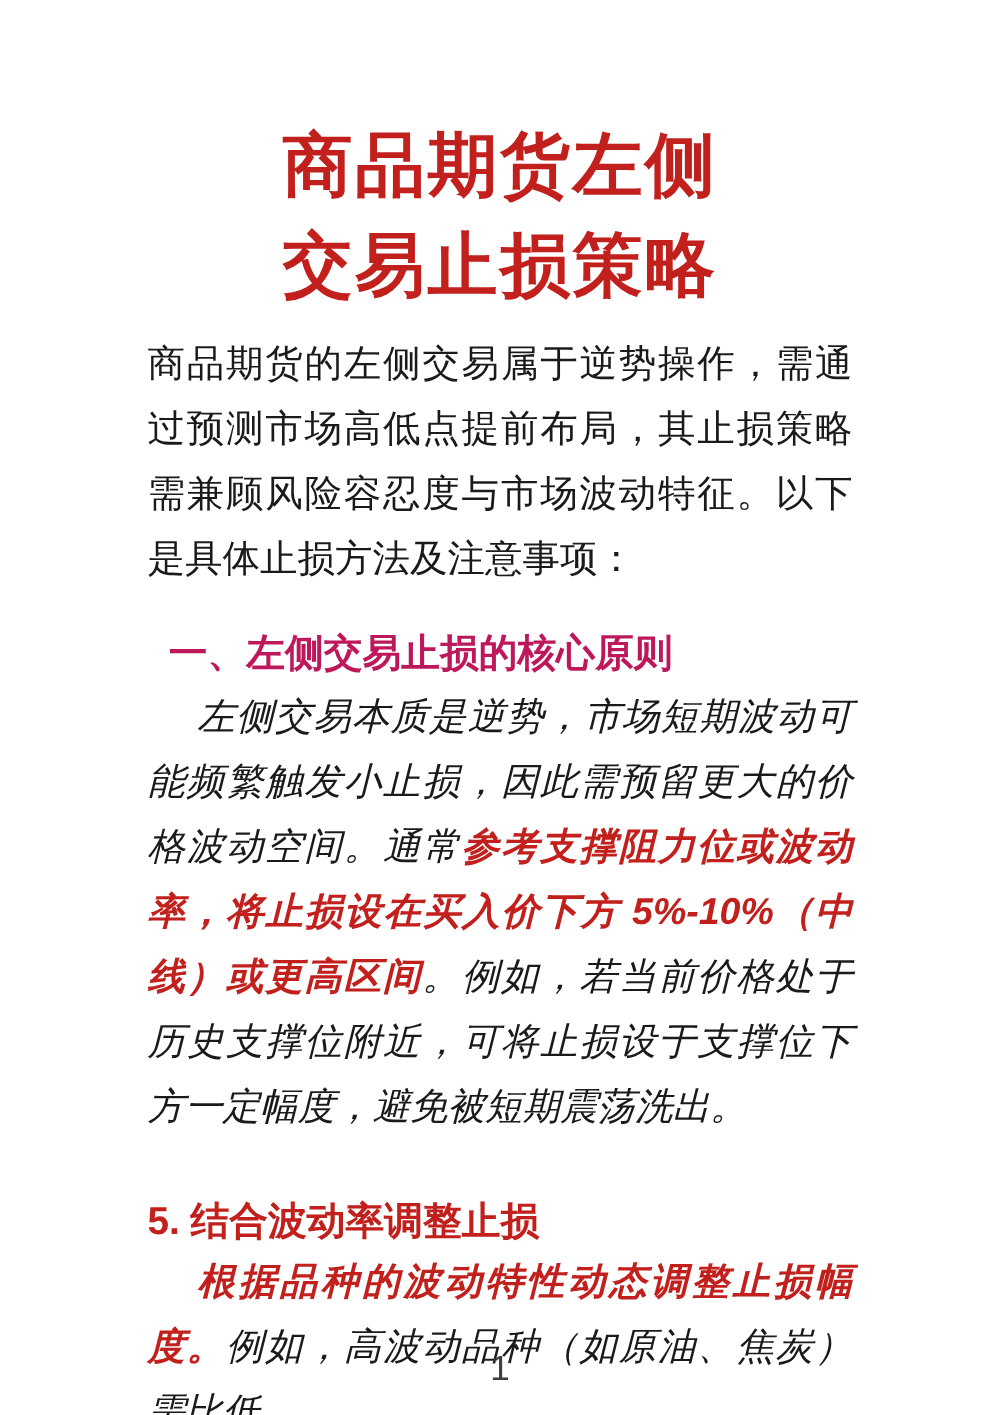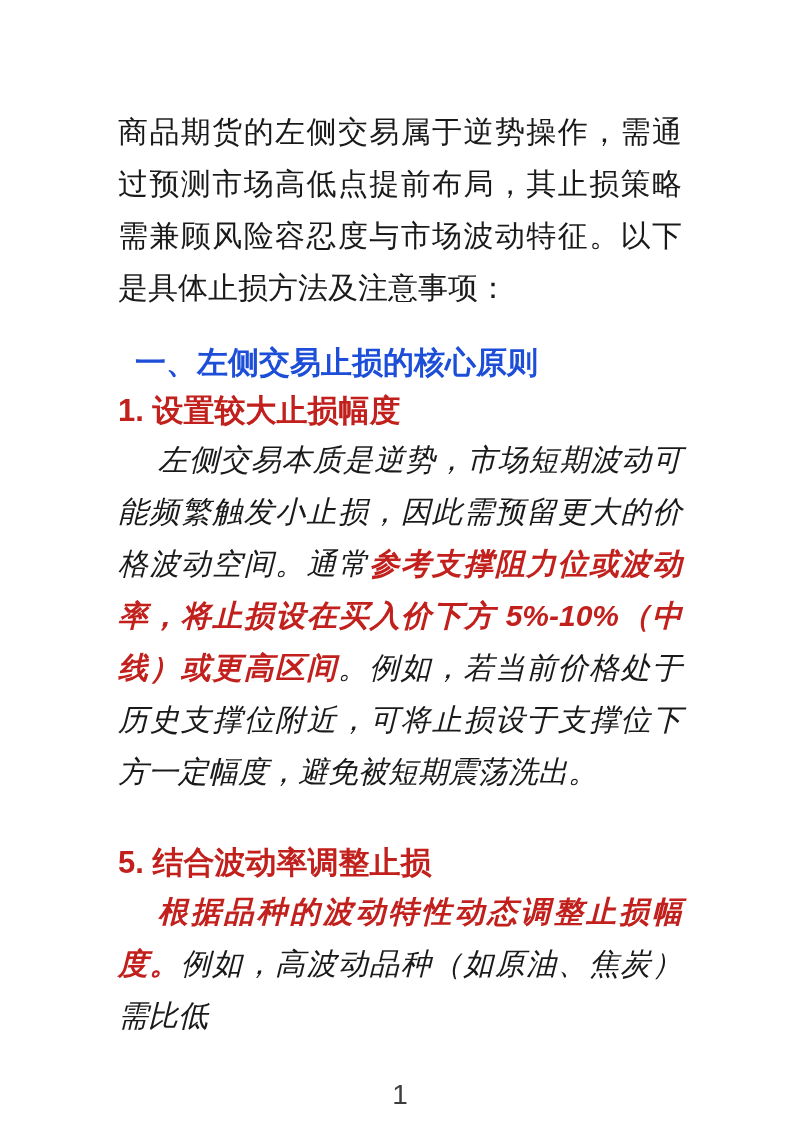--- a/index.html
+++ b/index.html
@@ -35,21 +35,21 @@
     line-height: 52px;
     text-align: justify;
     color: #1a1a1a;
   }
   .section-heading {
     margin-top: 24px;
     padding-left: 17px;
     font-size: 31px;
     line-height: 50px;
     font-weight: 700;
-    color: #1d4ed8;
+    color: #be185d;
   }
   .item-title {
     font-size: 31px;
     line-height: 46px;
     font-weight: 700;
     color: #c2201d;
   }
   .body-para {
     font-size: 30px;
     line-height: 52px;
@@ -75,26 +75,29 @@
     line-height: 30px;
     color: #3d3d3d;
   }
 </style>
 </head>
 <body>
 
 <div class="page">
   <div class="content">
 
+    <h1 class="doc-title">
+      <span>商品期货左侧</span><br>
+      <span>交易止损策略</span>
+    </h1>
 
     <p class="intro">商品期货的左侧交易属于逆势操作，需通过预测市场高低点提前布局，其止损策略需兼顾风险容忍度与市场波动特征。以下是具体止损方法及注意事项：</p>
 
     <h2 class="section-heading">一、左侧交易止损的核心原则</h2>
 
-    <h3 class="item-title">1. 设置较大止损幅度</h3>
 
     <p class="body-para"><span>左侧交易本质是逆势，市场短期波动可能频繁触发小止损，因此需预留更大的价格波动空间。通常</span><span class="red-em">参考支撑阻力位或波动率，将止损设在买入价下方 5%-10%（中线）或更高区间</span><span>。例如，若当前价格处于历史支撑位附近，可将止损设于支撑位下方一定幅度，避免被短期震荡洗出。</span></p>
 
     <div class="item2-block">
       <h3 class="item-title">5. 结合波动率调整止损</h3>
       <p class="body-para"><span class="red-em">根据品种的波动特性动态调整止损幅度。</span><span>例如，高波动品种（如原油、焦炭）需比低</span></p>
     </div>
 
   </div>
 

